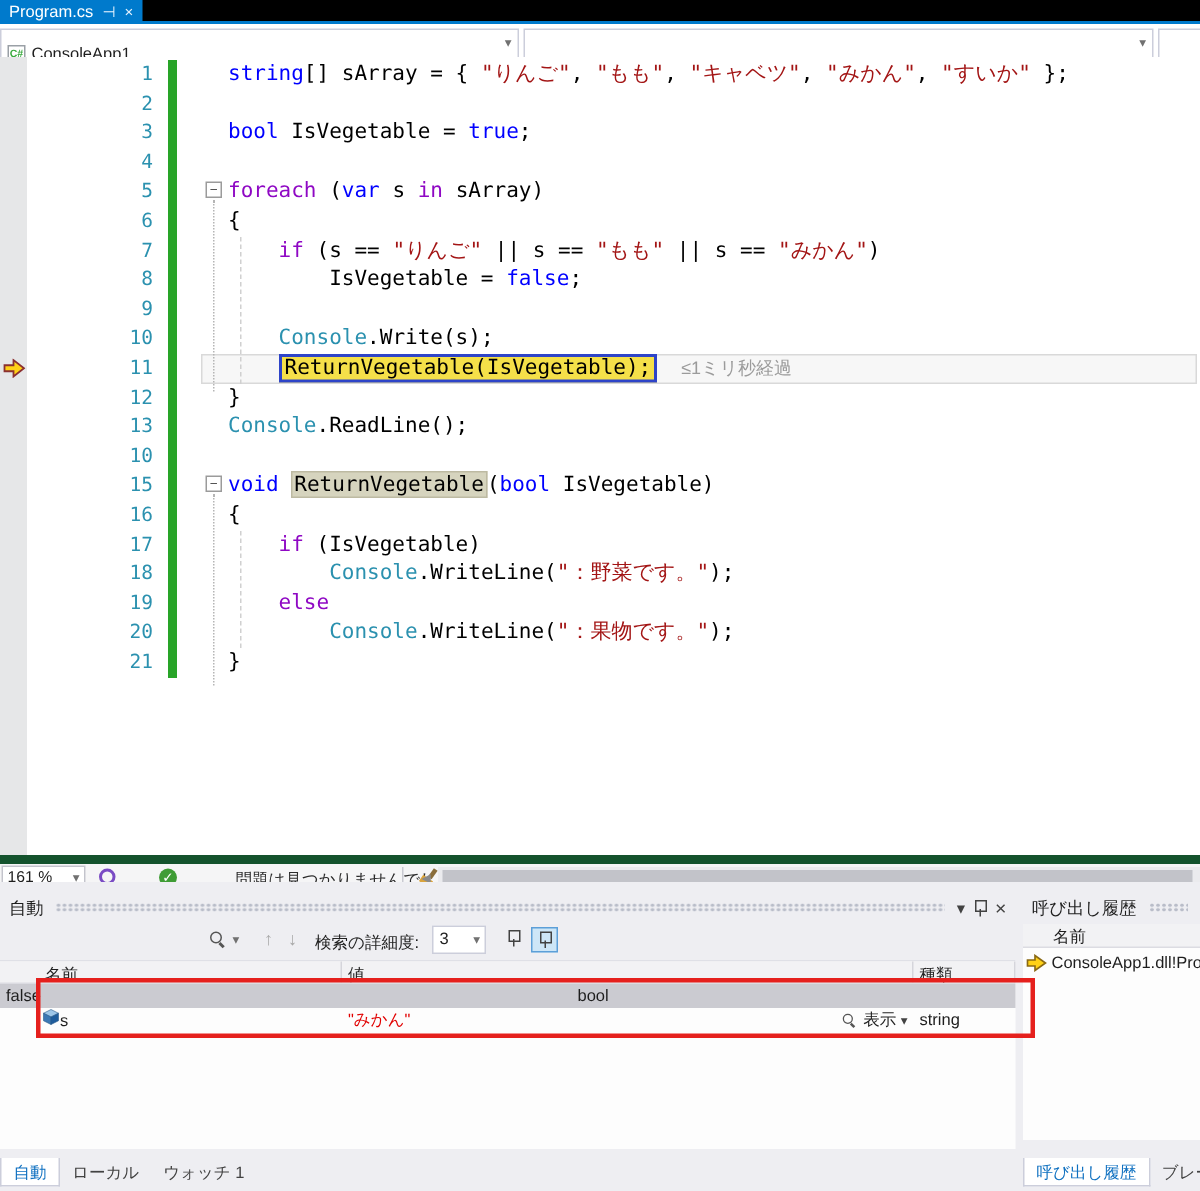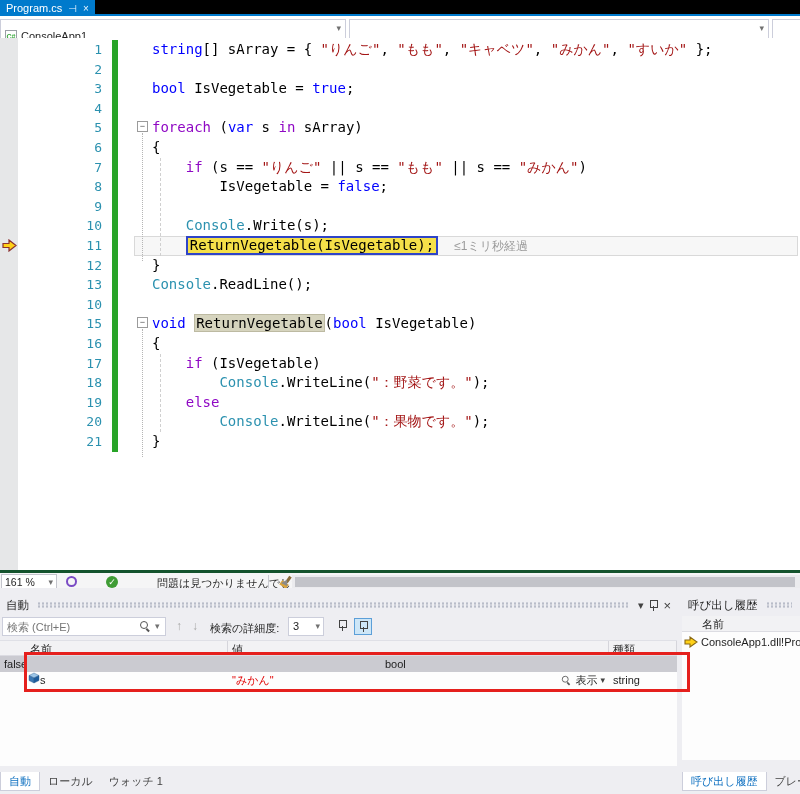--- a/index.html
+++ b/index.html
@@ -35,21 +35,21 @@
   .c-ct { color:#8f08c4; }
   .c-st { color:#a31515; }
   .c-ty { color:#2b91af; }
   .c-pl { color:#000; }
   .current-stmt { background:#f5e049; border:2px solid #2e44c8; color:#000; display:inline-block; height:19px; line-height:15px; padding:0 2px; vertical-align:top; }
   .ref-hl { background:#d6d4be; border:1px solid #bdbaa2; padding:0 1px; color:#000; }
   .perftip { color:#9b9b9b; font-size:12px; margin-left:16px; font-family:"Liberation Sans",sans-serif; }
   .exec-arrow { position:absolute; left:2px; top:201px; }
 
   
-  #edstatus { position:absolute; left:0; top:570px; width:800px; height:18px; background:#f5f5f6; border-top:3px solid #14532d; display:flex; align-items:center; }
+  #edstatus { position:absolute; left:0; top:570px; width:800px; height:18px; background:#f5f5f6; border-top:6px solid #14532d; display:flex; align-items:center; }
   #zoombox { position:absolute; left:1px; top:1px; width:56px; height:16px; background:#fff; border:1px solid #c3c4cc; font-size:10.5px; padding:1px 3px; }
   #zoombox .caret { position:absolute; right:3px; top:2px; color:#717171; font-size:9px; }
   .sugg-ico { position:absolute; left:66px; top:3px; width:11px; height:11px; border:2px solid #7a4bc4; border-radius:50%; }
   .check-ico { position:absolute; left:106px; top:3px; width:12px; height:12px; border-radius:50%; background:#3f9c35; color:#fff; font-size:9px; line-height:12px; text-align:center; }
   #edstatus-msg { position:absolute; left:124px; top:3px; color:#2b2b2b; font-size:11px;padding-left:33px; }
   #edstatus-sep { position:absolute; left:268px; top:2px; height:13px; border-left:1px solid #c9cad1; }
   .broom-ico { position:absolute; left:280px; top:3px; width:12px; height:12px; }
   .broom-ico .handle { position:absolute; left:7px; top:0; width:3px; height:7px; background:#8a6d3b; transform:rotate(35deg); }
   .broom-ico .bristle { position:absolute; left:0; top:6px; width:8px; height:5px; background:#d9a33c; transform:rotate(35deg); }
   .broom-caret { position:absolute; left:296px; top:3px; color:#717171; font-size:9px; }
@@ -202,21 +202,20 @@
 
     <div id="autos">
       <div class="panel-title">
         <span>自動</span>
         <span class="grip"></span>
         <span class="title-ico">▾</span>
         <span class="pin-ico"></span>
         <span class="title-ico" style="font-size:13px;">×</span>
       </div>
       <div id="autos-toolbar">
-        <div id="search-box">検索 (Ctrl+E)</div>
         <span class="mag-ico" id="search-mag"></span>
         <span id="search-caret">▾</span>
         <span class="nav-arrow" style="left:176px;">↑</span>
         <span class="nav-arrow" style="left:192px;">↓</span>
         <span id="depth-label">検索の詳細度:</span>
         <div id="depth-dd">
           <span>3</span>
           <span class="caret">▾</span>
         </div>
         <span class="pin-ico" id="tb-pin1"></span>

